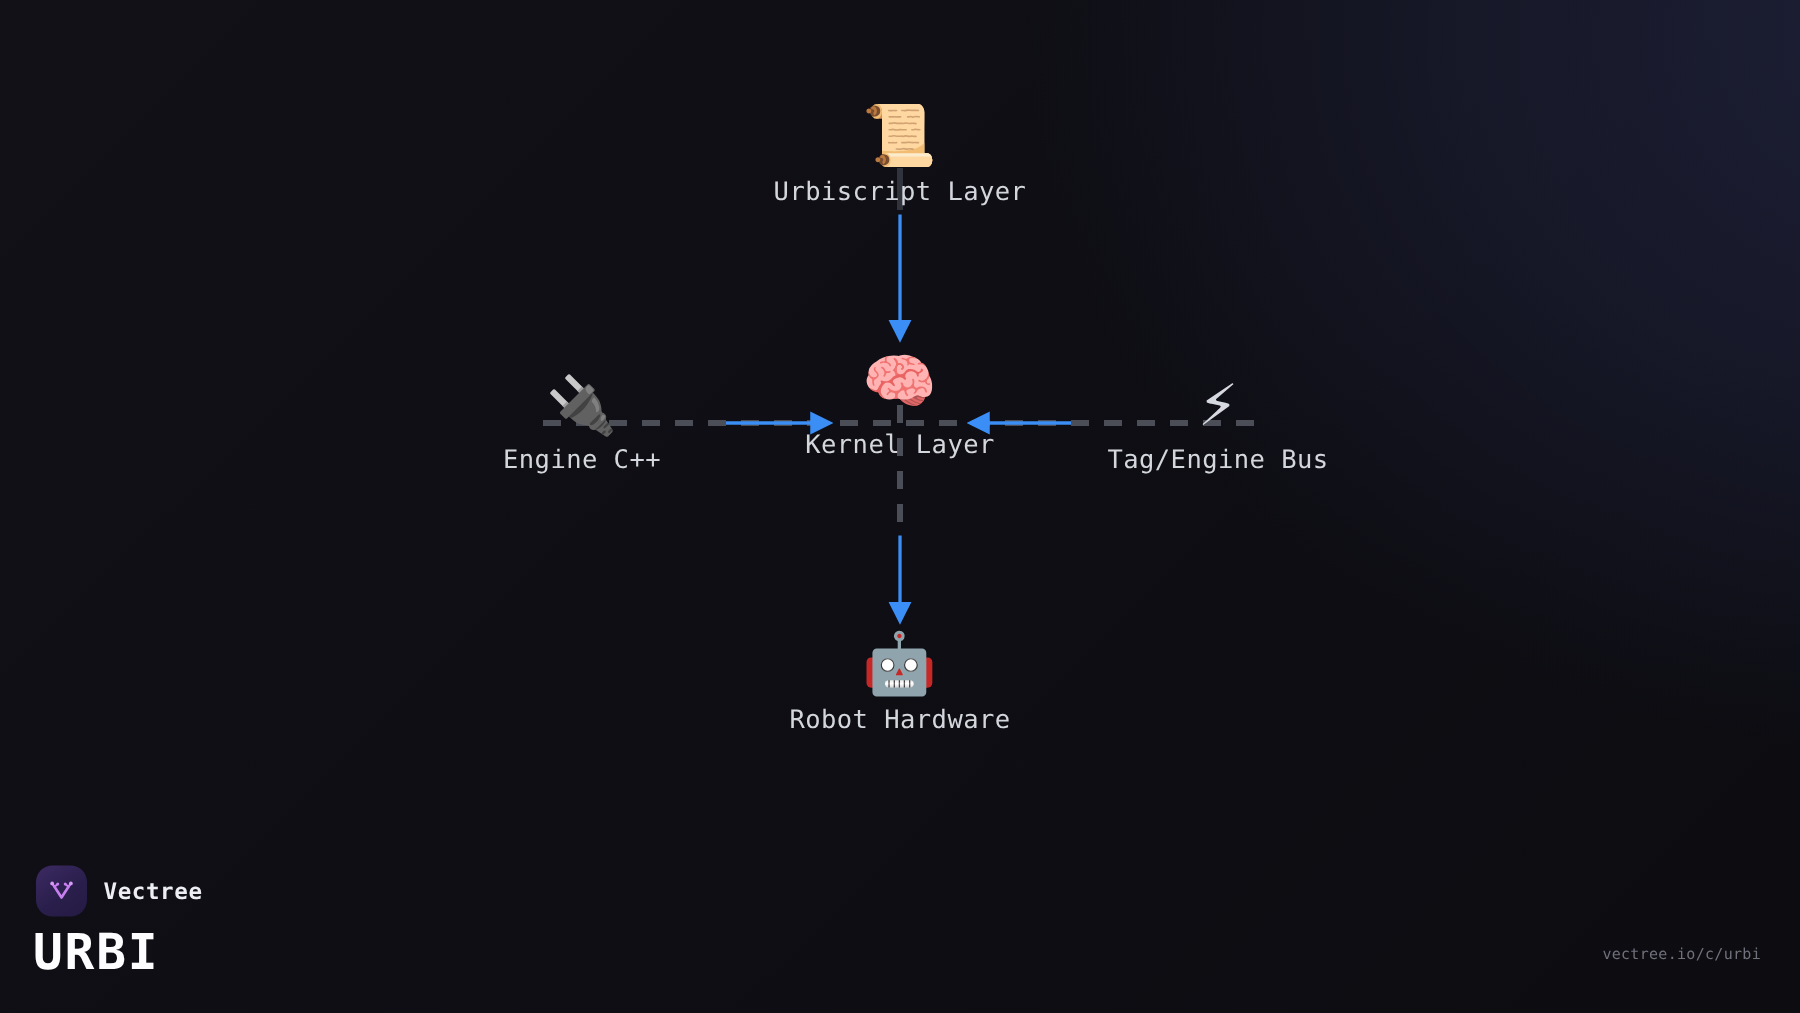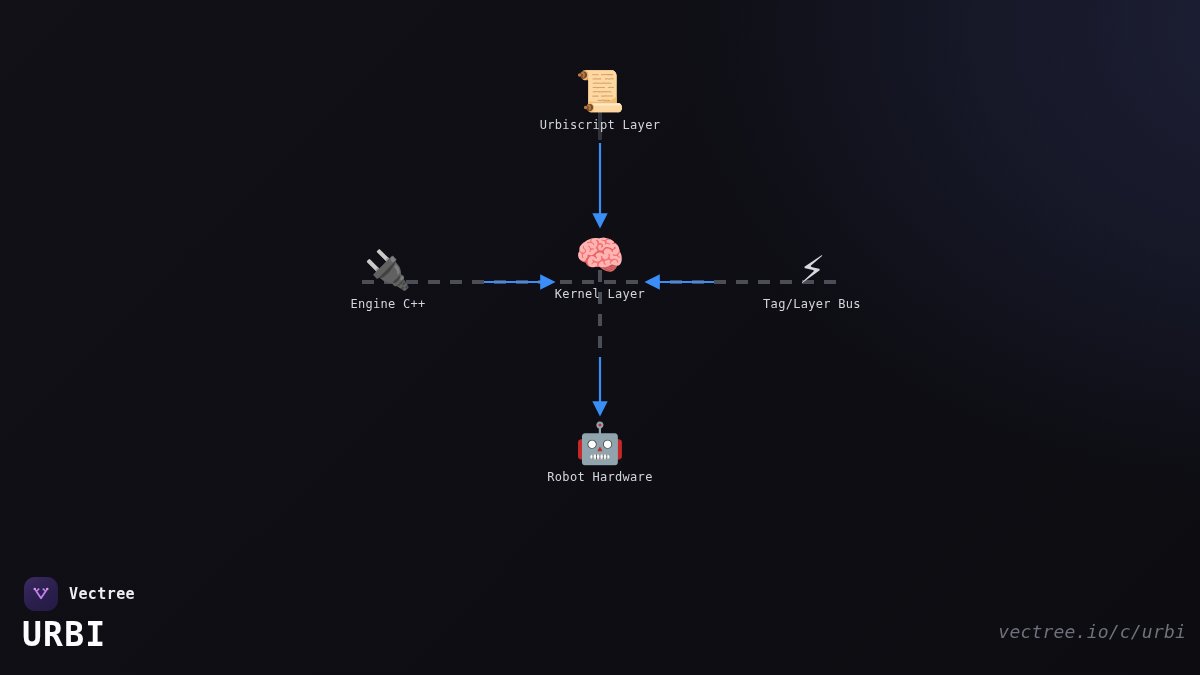--- a/index.html
+++ b/index.html
@@ -54,21 +54,21 @@
     line-height: 46px;
     height: 46px;
     display: block;
     text-align: center;
     user-select: none;
   }
 
   .node-label {
     margin-top: 4px;
     font-family: "DejaVu Sans Mono", "Liberation Mono", monospace;
-    font-size: 12px;
+    font-size: 17px;
     letter-spacing: 0.3px;
     color: #d4d6dd;
     white-space: nowrap;
     text-align: left;
   }
 
   
   #node-urbiscript { left: 600px; top: 68px; }
   #node-uobject   { left: 388px; top: 247px; }
   #node-kernel    { left: 600px; top: 232px; }
@@ -123,27 +123,26 @@
     top: 50px;
     font-family: "DejaVu Sans Mono", "Liberation Mono", monospace;
     font-size: 33px;
     font-weight: bold;
     letter-spacing: 1.2px;
     color: #fdfdff;
   }
 
   #footer-url {
     position: absolute;
-    right: 14px;
+    right: 26px;
     bottom: 33px;
     font-family: "DejaVu Sans Mono", "Liberation Mono", monospace;
-    font-size: 18px;
+    font-size: 10px;
     color: #6f717c;
     letter-spacing: 0.2px;
-    font-style: italic;
   }
 </style>
 </head>
 <body>
 
 <div id="diagram">
 
   <svg class="edge-svg" viewBox="0 0 1200 675" xmlns="http://www.w3.org/2000/svg">
     <defs>
       <marker id="arrow-blue" viewBox="0 0 12 12" refX="10" refY="6" markerWidth="7" markerHeight="7" orient="auto-start-reverse">
@@ -176,21 +175,21 @@
     <span class="node-label">Engine C++</span>
   </div>
 
   <div class="node" id="node-kernel">
     <span class="node-emoji">🧠</span>
     <span class="node-label">Kernel Layer</span>
   </div>
 
   <div class="node" id="node-tagbus">
     <span class="node-emoji">⚡</span>
-    <span class="node-label">Tag/Layer Bus</span>
+    <span class="node-label">Tag/Engine Bus</span>
   </div>
 
   <div class="node" id="node-robot">
     <span class="node-emoji">🤖</span>
     <span class="node-label">Robot Hardware</span>
   </div>
 
 </div>
 
 <div id="footer">

